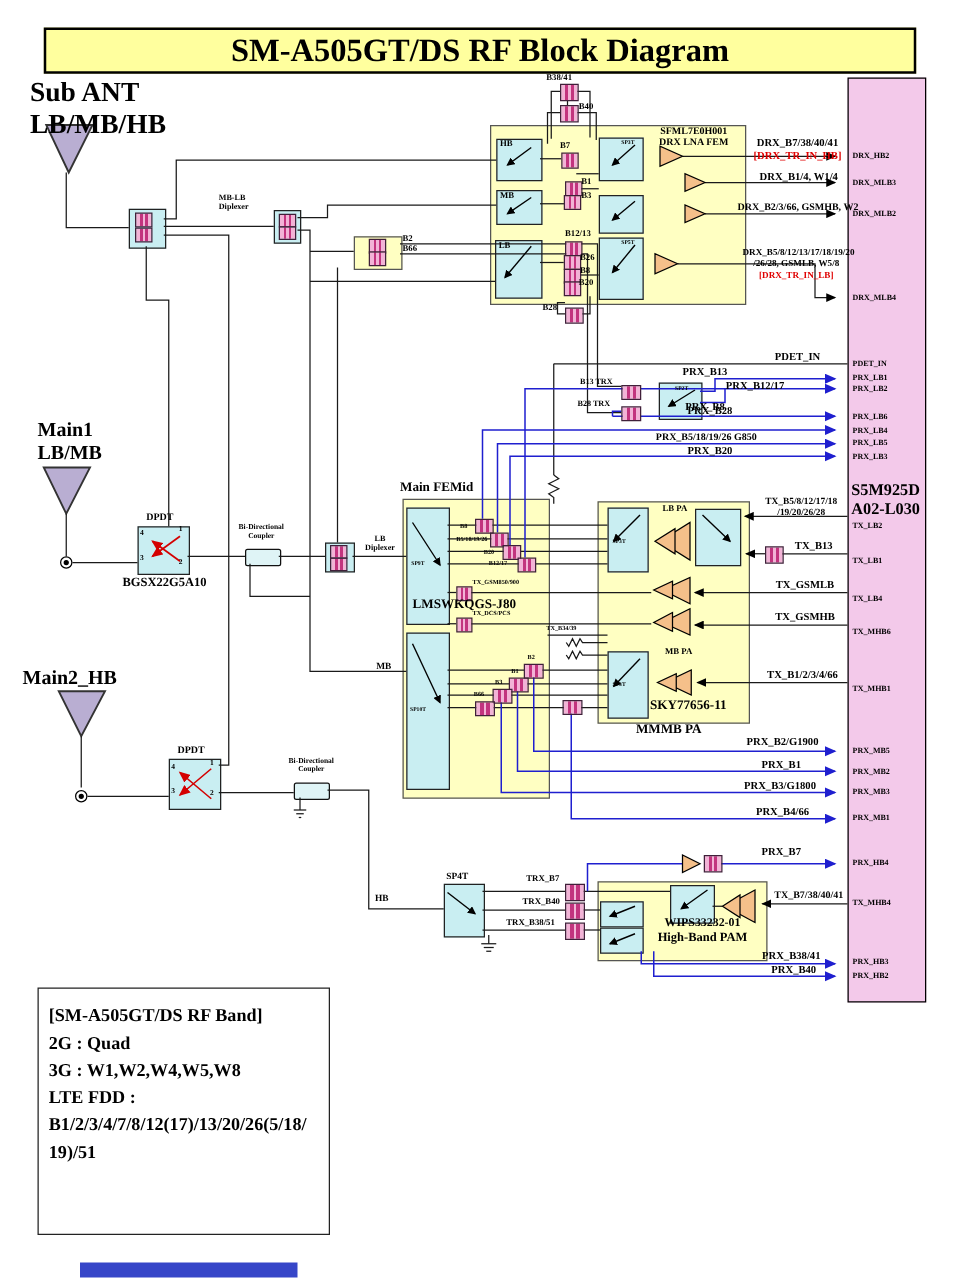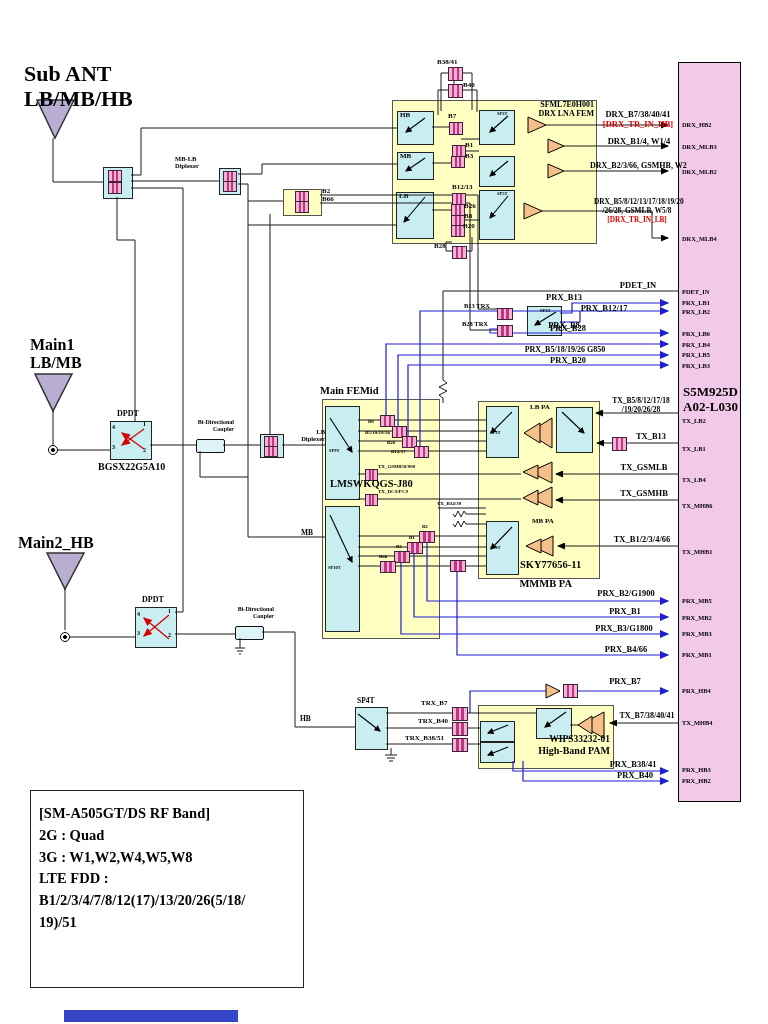--- a/index.html
+++ b/index.html
@@ -1,48 +1,51 @@
 <!DOCTYPE html>
 <html><head>
 <meta charset="utf-8">
 <style>
   html,body{margin:0;padding:0;background:#fff;}
   #page{position:relative;width:768px;height:1024px;background:#fff;overflow:hidden;
         font-family:"Liberation Serif",serif;}
   .lbl{position:absolute;font-family:"Liberation Serif",serif;font-weight:bold;color:#000;
        white-space:nowrap;z-index:6;line-height:1.12;}
-  .c{text-align:right;}
+  .c{text-align:center;}
   .r{text-align:right;}
   .yb{position:absolute;background:#ffffc2;border:1px solid #555;z-index:1;}
   .sw{position:absolute;background:#c9eef2;border:1px solid #222;z-index:2;}
   .cpl{position:absolute;background:#dff4f6;border:1.5px solid #111;border-radius:2px;z-index:2;}
   .flt{position:absolute;border:1px solid #40203a;z-index:5;
        background:linear-gradient(90deg,#f2b3d6 0 24%,#c2347e 24% 42%,#f2b3d6 42% 58%,#c2347e 58% 76%,#f2b3d6 76% 100%);}
   .port{position:absolute;font-family:"Liberation Serif",serif;font-weight:bold;font-size:6.4px;
         color:#000;white-space:nowrap;z-index:6;}
   .sig{position:absolute;font-family:"Liberation Serif",serif;font-weight:bold;font-size:8.5px;
        color:#000;white-space:nowrap;z-index:6;text-align:center;}
   .tiny{font-size:4.5px;}
   .red{color:#e00000;}
   svg.layer{position:absolute;left:0;top:0;z-index:4;}
   #banner{position:absolute;left:35px;top:22px;width:694px;height:33px;background:#ffff9e;
           border:2px solid #000;z-index:3;display:flex;align-items:center;justify-content:center;}
   #banner div{font-size:26px;font-weight:bold;font-family:"Liberation Serif",serif;}
   #soc{position:absolute;left:678px;top:62px;width:61px;height:738px;background:#f3c9ea;
        border:1.5px solid #000;z-index:1;}
-  #infobox{position:absolute;left:30px;top:790px;width:274px;height:198px;background:#fff;
+  #infobox{position:absolute;left:30px;top:790px;width:234px;height:198px;background:#fff;
            border:1.5px solid #222;z-index:3;padding:12px 0 0 8px;box-sizing:border-box;}
   #infobox div{font-size:14.5px;font-weight:bold;font-family:"Liberation Serif",serif;line-height:1.5;}
   #bluebar{position:absolute;left:64px;top:1010px;width:174px;height:12px;background:#3646c8;z-index:3;}
 </style>
 </head>
 <body>
 
 <div id="page">
 
+  <div id="banner">
+    <div>SM-A505GT/DS RF Block Diagram</div>
+  </div>
 
   <div class="yb" style="left:392px;top:100px;width:203px;height:142px;"></div>
   <div class="yb" style="left:283px;top:189px;width:37px;height:25px;"></div>
   <div class="yb" style="left:322px;top:399px;width:116px;height:238px;"></div>
   <div class="yb" style="left:478px;top:401px;width:120px;height:176px;"></div>
   <div class="yb" style="left:478px;top:705px;width:134px;height:62px;"></div>
   <div id="soc"></div>
 
   <div class="sw" style="left:103px;top:167px;width:28px;height:30px;"></div>
   <div class="sw" style="left:219px;top:168px;width:20px;height:25px;"></div>

